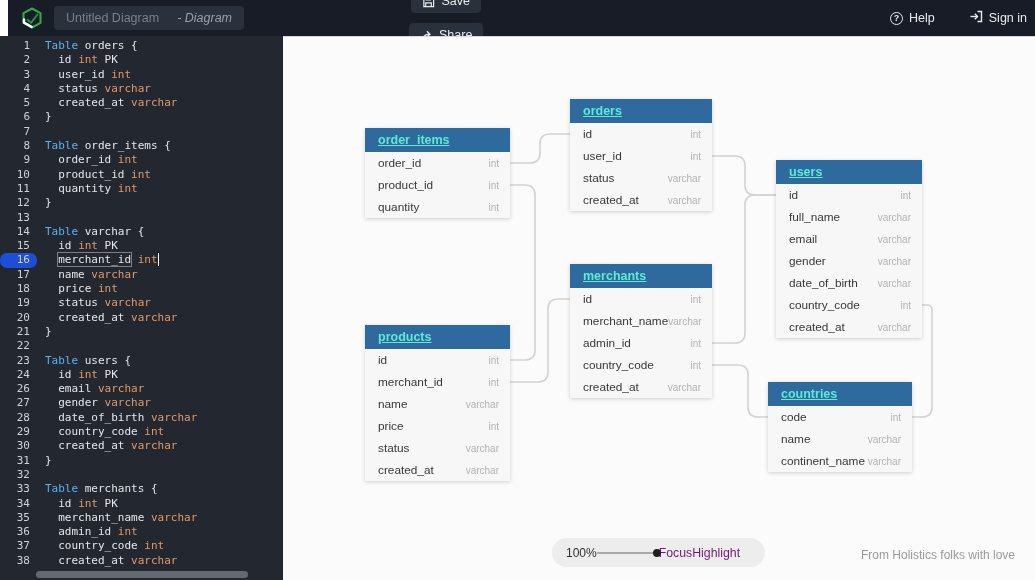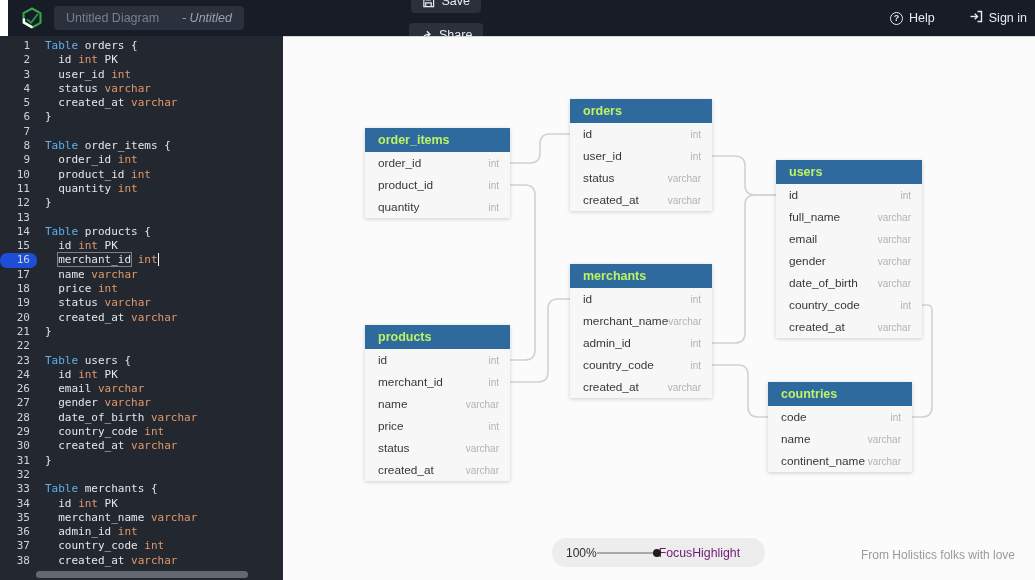--- a/index.html
+++ b/index.html
@@ -38,22 +38,22 @@
   .tok-cur{border-right:1.2px solid #ffffff;}
   .hscroll{position:absolute;left:36px;bottom:2px;width:212px;height:7px;background:#646871;border-radius:4px;cursor:pointer;}
 
   
   .canvas{position:absolute;left:283px;top:36px;width:752px;height:544px;background:var(--canvas-bg);
           border-top:1px solid #d7d7d7;box-sizing:border-box;overflow:hidden;}
   .refs-svg{position:absolute;left:0;top:0;width:752px;height:544px;}
   .refs-svg path{fill:none;stroke:var(--connector-gray);stroke-width:1.6px;}
 
   .tbl{position:absolute;box-shadow:0 1px 4px rgba(0,0,0,.18);font-family:"Liberation Sans",sans-serif;cursor:move;}
-  .tbl-h{height:24px;background:var(--table-header-blue);color:#bef264;font-size:12.5px;font-weight:bold;
-         display:flex;align-items:center;padding-left:13px;box-sizing:border-box;}
+  .tbl-h{height:24px;background:var(--table-header-blue);color:#5eead4;font-size:12.5px;font-weight:bold;
+         display:flex;align-items:center;padding-left:13px;box-sizing:border-box;text-decoration:underline;}
   .tbl-r{height:22px;background:var(--table-body-bg);display:flex;align-items:center;justify-content:space-between;
          padding:0 11px 0 13px;box-sizing:border-box;}
   .fld{font-size:11.8px;color:#383838;}
   .ftype{font-size:10px;color:#b3b3b3;}
 
   
   .zoombar{position:absolute;left:269px;top:501px;width:213px;height:29px;background:#ededed;border-radius:15px;
            display:flex;align-items:center;box-sizing:border-box;padding:0 14px;gap:0;}
   .zoom-label{font-size:12px;color:#2e2e2e;}
   .slider{position:relative;width:62px;height:10px;display:flex;align-items:center;cursor:pointer;}
@@ -70,21 +70,21 @@
   <header class="topbar">
     <div class="logo">
       <svg width="24" height="24" viewBox="0 0 24 24">
         <polygon points="12,2.5 20.5,7.2 20.5,16.8 12,21.5 3.5,16.8 3.5,7.2" fill="none" stroke="#33a64c" stroke-width="2.1" stroke-linejoin="round"></polygon>
         <polyline points="4,13.5 4,16.6 11.6,20.9" fill="none" stroke="#ffffff" stroke-width="2.4" stroke-linecap="round"></polyline>
         <polyline points="7.5,13.8 11,16.8 17.5,8.5" fill="none" stroke="#2c8f42" stroke-width="2" stroke-linecap="round" stroke-linejoin="round"></polyline>
       </svg>
     </div>
     <div class="title-input">
       <span class="title-ph">Untitled Diagram</span>
-      <span class="unsaved">- Untitled</span>
+      <span class="unsaved">- Diagram</span>
     </div>
 
     <div class="tb-buttons">
       <button class="tb-btn">
         <span>
           <svg width="11" height="11" viewBox="0 0 11 11">
               <path d="M5.5 1 V10 M1 5.5 H10" stroke="#e8eaed" stroke-width="1.6"></path>
             </svg>
         </span>
         <span>New</span>
@@ -151,21 +151,21 @@
         <div class="line"><span class="gut">4</span><span class="code"><span class="tok-p">  status </span><span class="tok-t">varchar</span></span></div>
         <div class="line"><span class="gut">5</span><span class="code"><span class="tok-p">  created_at </span><span class="tok-t">varchar</span></span></div>
         <div class="line"><span class="gut">6</span><span class="code"><span class="tok-p">}</span></span></div>
         <div class="line"><span class="gut">7</span><span class="code"></span></div>
         <div class="line"><span class="gut">8</span><span class="code"><span class="tok-k">Table</span><span class="tok-p"> order_items {</span></span></div>
         <div class="line"><span class="gut">9</span><span class="code"><span class="tok-p">  order_id </span><span class="tok-t">int</span></span></div>
         <div class="line"><span class="gut">10</span><span class="code"><span class="tok-p">  product_id </span><span class="tok-t">int</span></span></div>
         <div class="line"><span class="gut">11</span><span class="code"><span class="tok-p">  quantity </span><span class="tok-t">int</span></span></div>
         <div class="line"><span class="gut">12</span><span class="code"><span class="tok-p">}</span></span></div>
         <div class="line"><span class="gut">13</span><span class="code"></span></div>
-        <div class="line"><span class="gut">14</span><span class="code"><span class="tok-k">Table</span><span class="tok-p"> products {</span></span></div>
+        <div class="line"><span class="gut">14</span><span class="code"><span class="tok-k">Table</span><span class="tok-p"> varchar {</span></span></div>
         <div class="line"><span class="gut">15</span><span class="code"><span class="tok-p">  id </span><span class="tok-t">int</span><span class="tok-p"> PK</span></span></div>
         <div class="line"><span class="gut active">16</span><span class="code"><span class="tok-p">  </span><span class="tok-p tok-box">merchant_id</span><span class="tok-p"> </span><span class="tok-t tok-cur">int</span></span></div>
         <div class="line"><span class="gut">17</span><span class="code"><span class="tok-p">  name </span><span class="tok-t">varchar</span></span></div>
         <div class="line"><span class="gut">18</span><span class="code"><span class="tok-p">  price </span><span class="tok-t">int</span></span></div>
         <div class="line"><span class="gut">19</span><span class="code"><span class="tok-p">  status </span><span class="tok-t">varchar</span></span></div>
         <div class="line"><span class="gut">20</span><span class="code"><span class="tok-p">  created_at </span><span class="tok-t">varchar</span></span></div>
         <div class="line"><span class="gut">21</span><span class="code"><span class="tok-p">}</span></span></div>
         <div class="line"><span class="gut">22</span><span class="code"></span></div>
         <div class="line"><span class="gut">23</span><span class="code"><span class="tok-k">Table</span><span class="tok-p"> users {</span></span></div>
         <div class="line"><span class="gut">24</span><span class="code"><span class="tok-p">  id </span><span class="tok-t">int</span><span class="tok-p"> PK</span></span></div>

